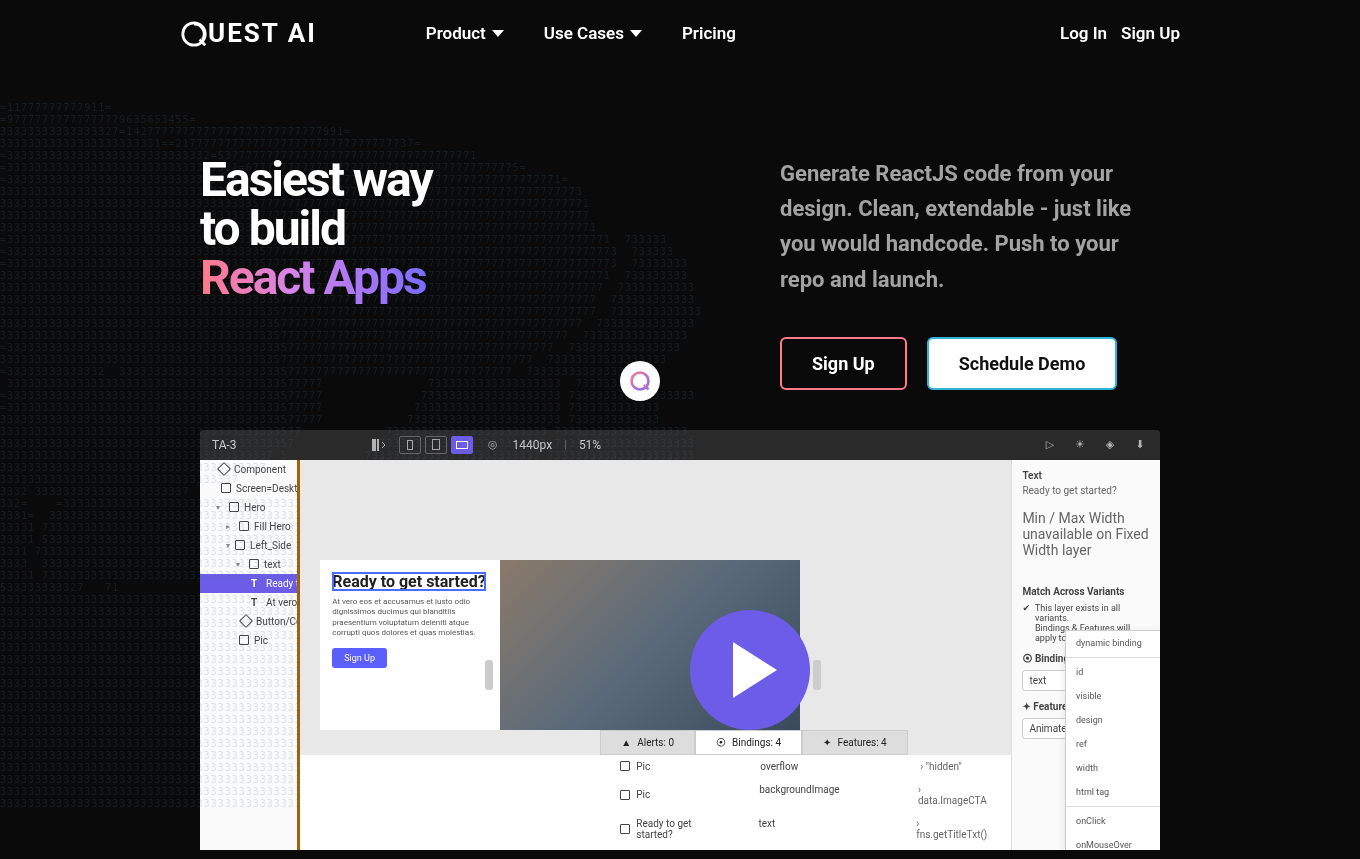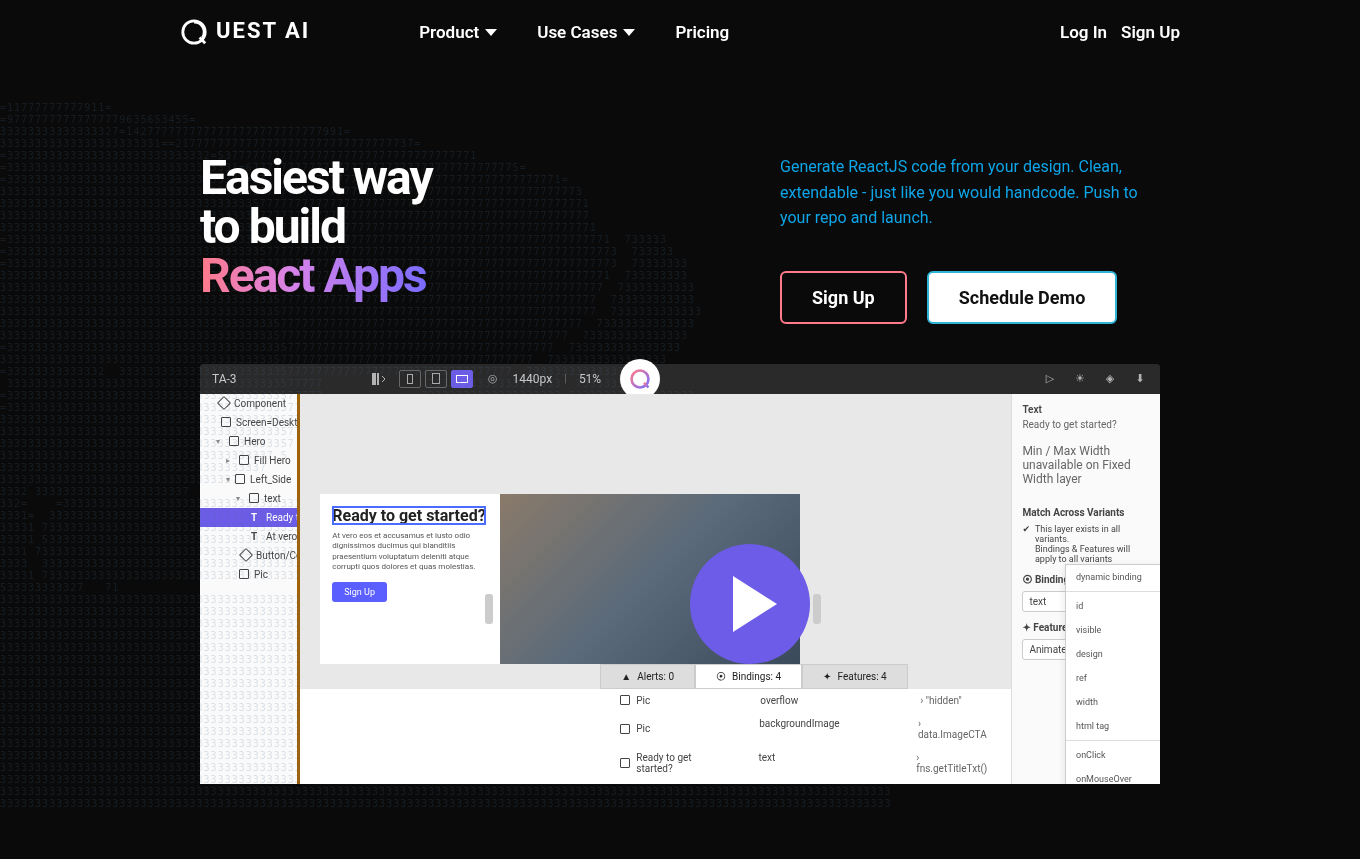--- a/index.html
+++ b/index.html
@@ -27,23 +27,23 @@
   letter-spacing: 1px;
 }
 .header {
   display: flex;
   align-items: center;
   padding: 18px 180px;
   gap: 40px;
 }
 .logo {
   display: flex;
-  align-items: flex-start;
-  gap: 8px;
-  font-size: 22px;
+  align-items: flex-end;
+  gap: 0;
+  font-size: 26px;
   font-weight: 700;
   letter-spacing: 2px;
 }
 .logo-icon {
   width: 28px; height: 28px;
 }
 .nav {
   display: flex;
   align-items: center;
   gap: 40px;
@@ -88,24 +88,24 @@
 .gradient-text {
   background: linear-gradient(90deg, #ff7a8a 0%, #d883e8 40%, #7a6cff 100%);
   -webkit-background-clip: text;
   background-clip: text;
   -webkit-text-fill-color: transparent;
 }
 .hero-right {
   width: 380px;
 }
 .hero-desc {
-  font-size: 16px;
+  font-size: 22px;
   line-height: 1.6;
-  color: #0ea5e9;
-  font-weight: 400;
+  color: #a3a3a3;
+  font-weight: 700;
 }
 .hero-cta {
   display: flex;
   gap: 20px;
   margin-top: 40px;
 }
 .btn {
   padding: 14px 30px;
   border-radius: 6px;
   font-size: 18px;
@@ -259,21 +259,21 @@
   width: 185px;
   background: #fafafa;
   border-left: 1px solid #ddd;
   padding: 10px;
   font-size: 10px;
   color: #444;
   position: relative;
 }
 .rp-label { font-weight: 600; margin-bottom: 4px; }
 .rp-value { color: #666; margin-bottom: 14px; }
-.rp-note { font-size: 12px; color: #666; margin-bottom: 21px; }
+.rp-note { font-size: 14px; color: #666; margin-bottom: 28px; }
 .rp-section { font-weight: 700; margin-bottom: 6px; font-size: 10px; }
 .rp-check { display: flex; gap: 5px; align-items: flex-start; font-size: 9px; margin-bottom: 4px; }
 .rp-input { border: 1px solid #ccc; padding: 4px 6px; border-radius: 3px; background: #fff; margin-bottom: 10px; }
 .dropdown-menu {
   position: absolute;
   right: -1px;
   top: 170px;
   background: #fff;
   border: 1px solid #ccc;
   width: 96px;

